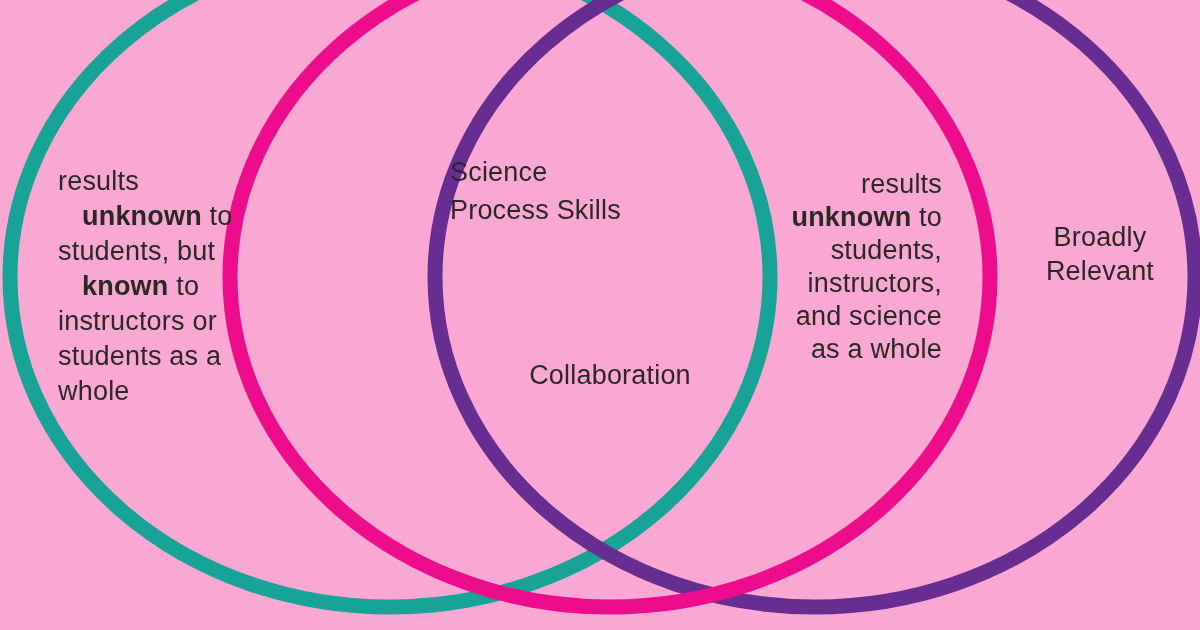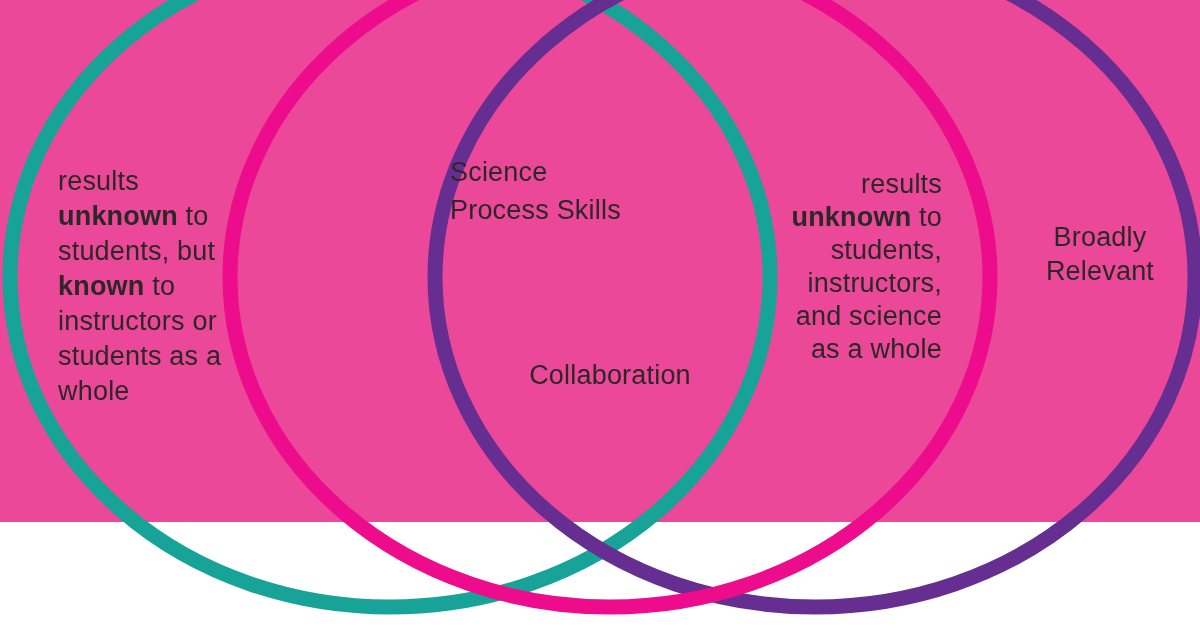--- a/index.html
+++ b/index.html
@@ -8,38 +8,38 @@
     width: 1200px;
     height: 630px;
     background: #ffffff;
     overflow: hidden;
     font-family: "Liberation Sans", "DejaVu Sans", sans-serif;
     color: #2b2826;
   }
   .stage {
     position: relative;
     width: 1200px;
-    height: 522px;
-    background: #ec4899;
+    height: 630px;
+    background: #f9a8d4;
   }
   .venn-svg {
     position: absolute;
     left: 0;
     top: 0;
     width: 1200px;
     height: 630px;
   }
   .txt {
     position: absolute;
     font-size: 27px;
     line-height: 34px;
     letter-spacing: 0.2px;
     white-space: nowrap;
   }
-  .bold { font-weight: 700; }
+  .bold { font-weight: 700; margin-left: 24px; }
   .left-block {
     left: 58px;
     top: 164px;
     text-align: left;
     line-height: 35px;
   }
   .center-block-top {
     left: 450px;
     top: 153px;
     width: 320px;

